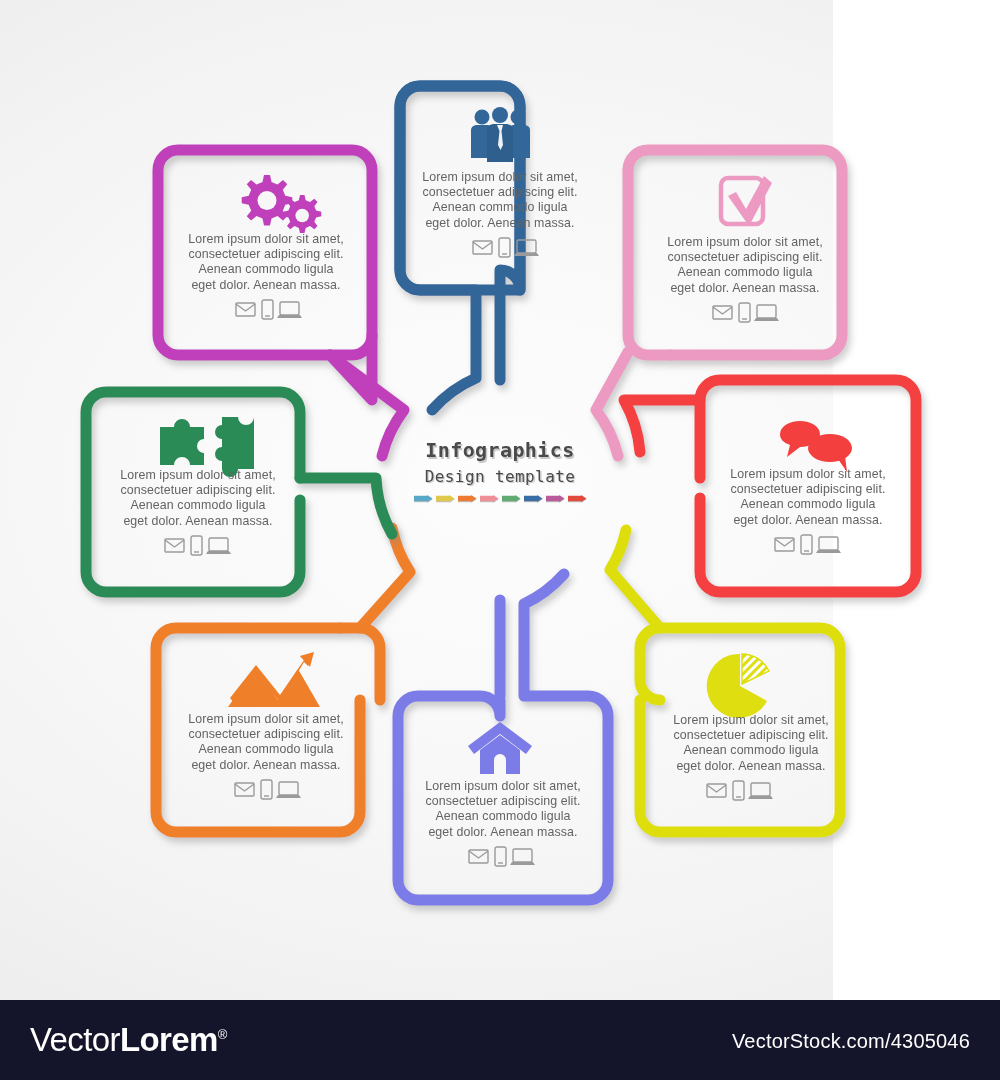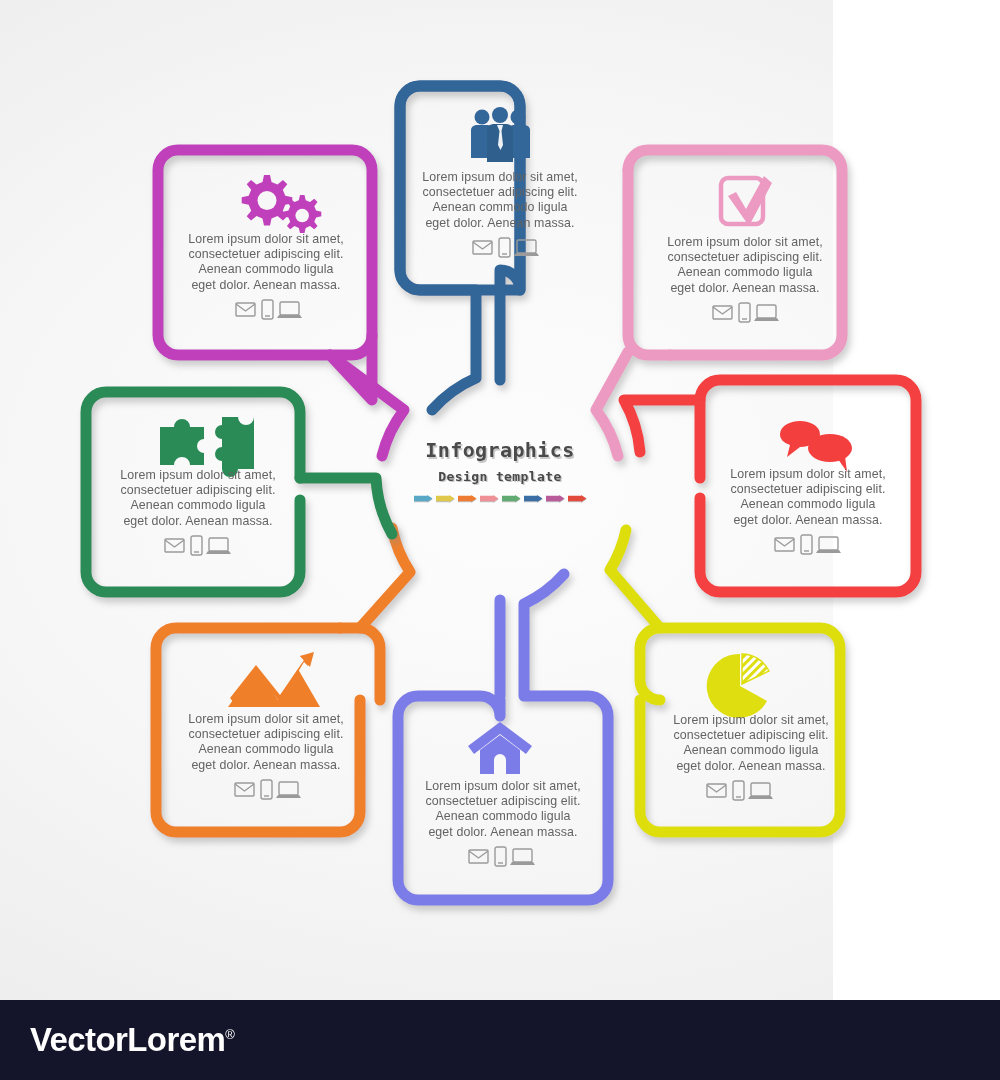--- a/index.html
+++ b/index.html
@@ -39,21 +39,21 @@
   }
   #hub .t1{
     font-family:"DejaVu Sans Mono","Liberation Mono",monospace;
     font-size:20px;font-weight:700;color:#4a4a4a;
     letter-spacing:.4px;
     text-shadow:1.5px 1.5px 0 rgba(150,150,150,.5);
     line-height:30px;
   }
   #hub .t2{
     font-family:"DejaVu Sans Mono","Liberation Mono",monospace;
-    font-size:13px;font-weight:700;color:#4a4a4a;
+    font-size:16px;font-weight:400;color:#4a4a4a;
     letter-spacing:.4px;
     text-shadow:1.3px 1.3px 0 rgba(150,150,150,.5);
     line-height:24px;
   }
   #chevrons{
     margin-top:6px;display:flex;justify-content:center;gap:3px;
   }
   .chev{
     width:19px;height:7px;position:relative;
     filter:drop-shadow(0.8px 1.2px 0.6px rgba(120,120,120,.45));
@@ -67,21 +67,21 @@
   
   #footer{
     position:absolute;left:0;top:1000px;width:1000px;height:80px;
     background:#14142a;
   }
   #wm-logo{
     position:absolute;left:30px;top:21px;
     font-size:33px;color:#ffffff;letter-spacing:-.6px;
     font-family:"Liberation Sans", sans-serif;
   }
-  #wm-logo .thin{font-weight:700;}
+  #wm-logo .thin{font-weight:400;}
   #wm-logo .bold{font-weight:700;}
   #wm-logo sup{font-size:13px;vertical-align:super;font-weight:400;}
   #wm-url{
     position:absolute;right:30px;top:30px;
     font-size:20px;color:#ffffff;letter-spacing:.2px;
     font-family:"Liberation Sans", sans-serif;
   }
 </style>
 </head>
 <body>
@@ -392,15 +392,16 @@
           <i></i>
         </div>
         <div class="chev" style="color: rgb(226, 75, 60);">
           <i></i>
         </div>
       </div>
   </div>
 
   <div id="footer">
     <div id="wm-logo"><span class="thin">Vector</span><span class="bold">Lorem</span><sup>®</sup></div>
+    <div id="wm-url">VectorStock.com/4305046</div>
   </div>
 
 </div>
 
 </body></html>

